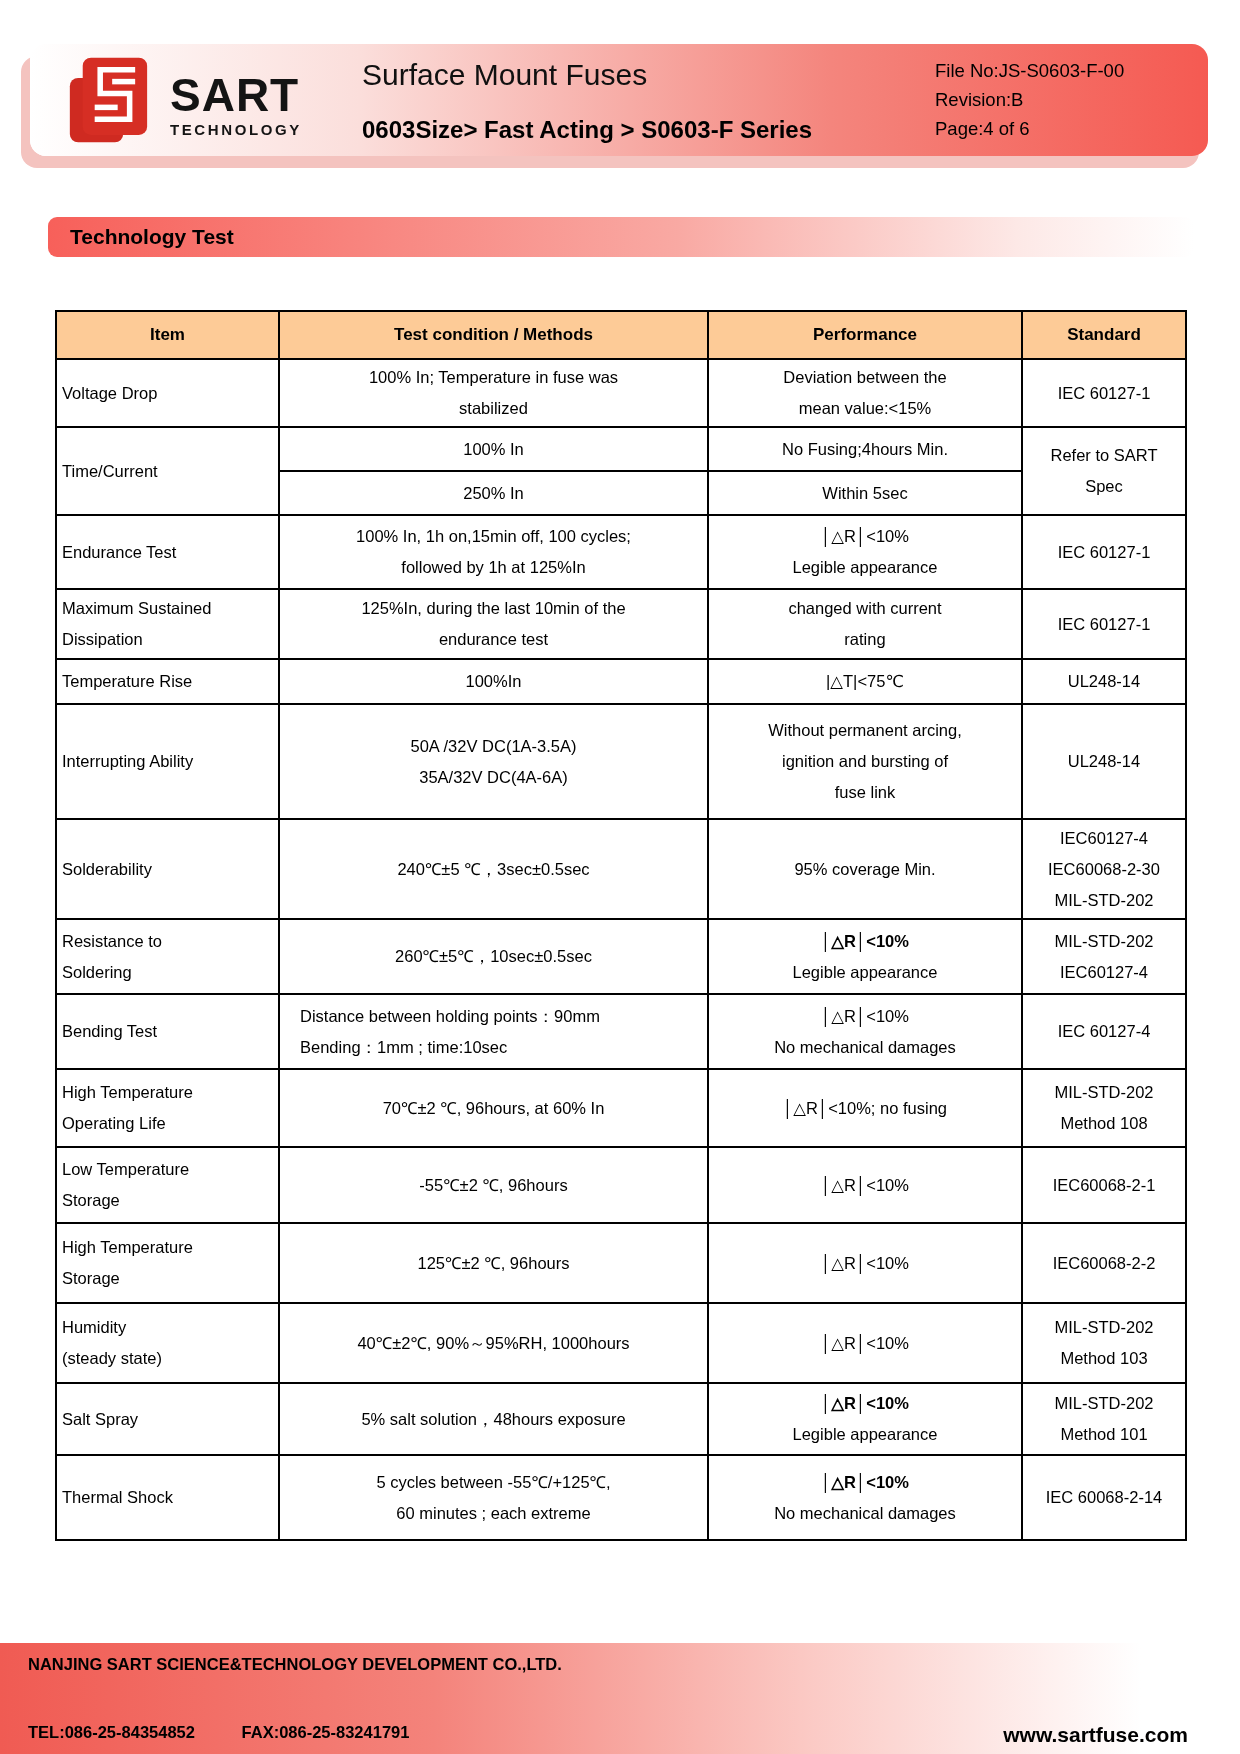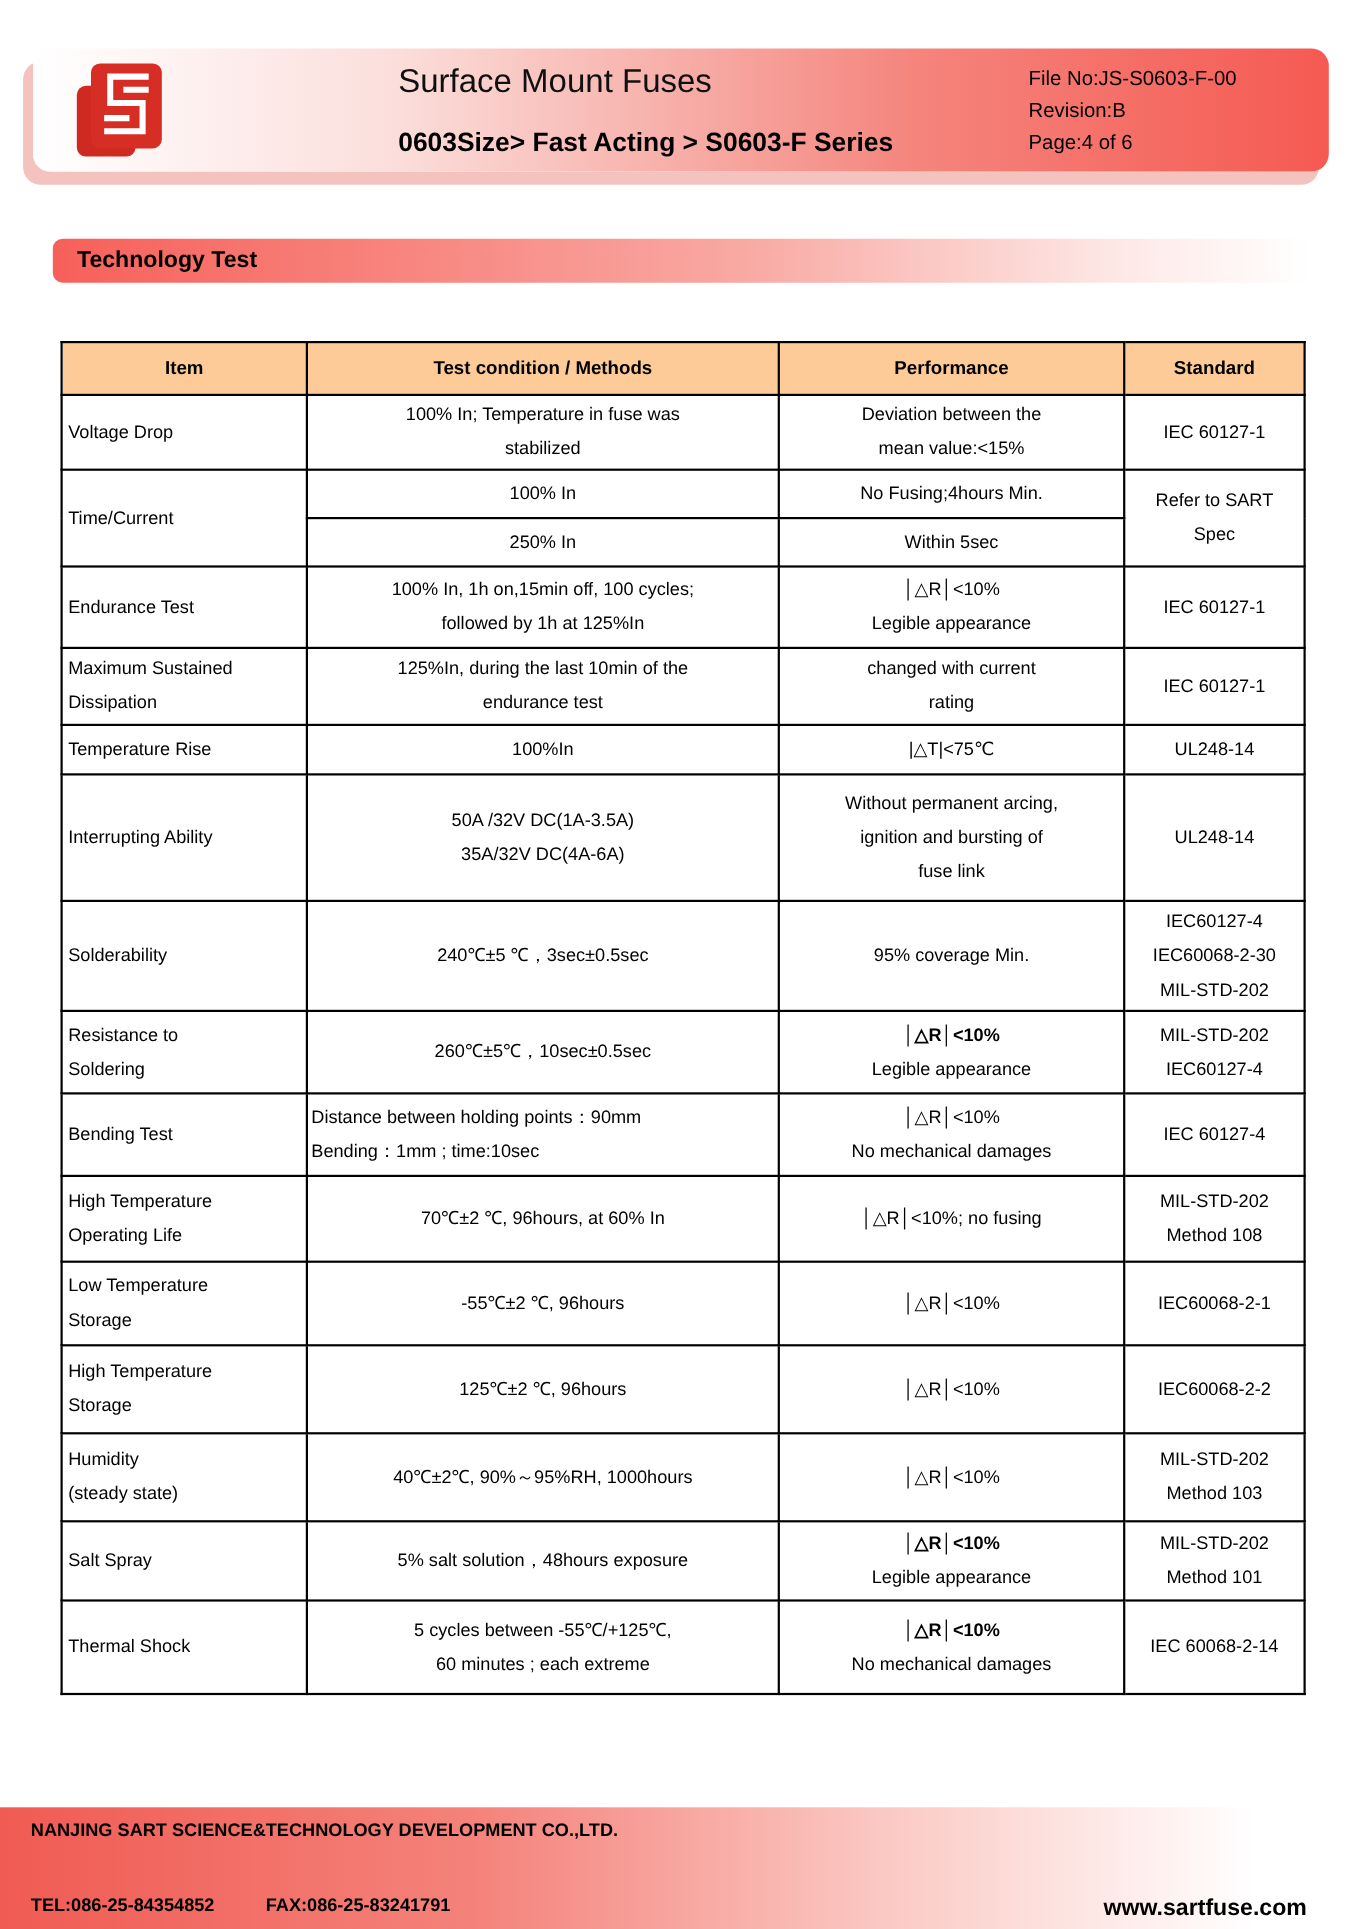--- a/index.html
+++ b/index.html
@@ -38,21 +38,21 @@
   table.rel {
     position:absolute; left:55px; top:310px; width:1130px;
     border-collapse:collapse; table-layout:fixed;
   }
   table.rel td {
     border:2px solid #000; font-size:16.5px; text-align:center;
     vertical-align:middle; padding:2px 1px; overflow:hidden;
   }
   table.rel thead td { background:#fdcb97; font-weight:bold; height:48px; font-size:17px; }
   table.rel td.item { text-align:left; padding-left:5px; }
-  table.rel td.al-left { text-align:left; padding-left:3px; }
+  table.rel td.al-left { text-align:left; padding-left:20px; }
   .ln { line-height:31px; }
   .ln.b { font-weight:bold; }
 
   
   .footer {
     position:absolute; left:0; top:1643px; width:1240px; height:131px;
     background:linear-gradient(to right,#f05b53 0%,#f4837b 35%,#fbc9c4 65%,#ffffff 92%);
     font-weight:bold; font-size:16.5px;
   }
   .footer::after {
@@ -70,20 +70,24 @@
 
 <div class="header-card">
   <div class="logo">
     <svg class="logo-icon" viewBox="0 0 100 100">
       <rect x="2" y="26" width="58" height="70" rx="9" fill="#cf2a21"></rect>
       <rect x="16" y="4" width="70" height="84" rx="9" fill="#d62e24"></rect>
       <path d="M73,17 H35 V43 H67 V71 H29" stroke="#ffffff" stroke-width="6" fill="none"></path>
       <path d="M73,30 H48" stroke="#ffffff" stroke-width="6" fill="none"></path>
       <path d="M29,58 H54" stroke="#ffffff" stroke-width="6" fill="none"></path>
     </svg>
+    <div class="brand-text">
+      <div class="brand-name">SART</div>
+      <div class="brand-sub">TECHNOLOGY</div>
+    </div>
   </div>
   <div class="title-block">
     <div class="doc-title">Surface Mount Fuses</div>
     <div class="doc-subtitle">0603Size&gt; Fast Acting &gt; S0603-F Series</div>
   </div>
   <div class="fileinfo">
     <div>File No:JS-S0603-F-00</div>
     <div>Revision:B</div>
     <div>Page:4 of 6</div>
   </div>

